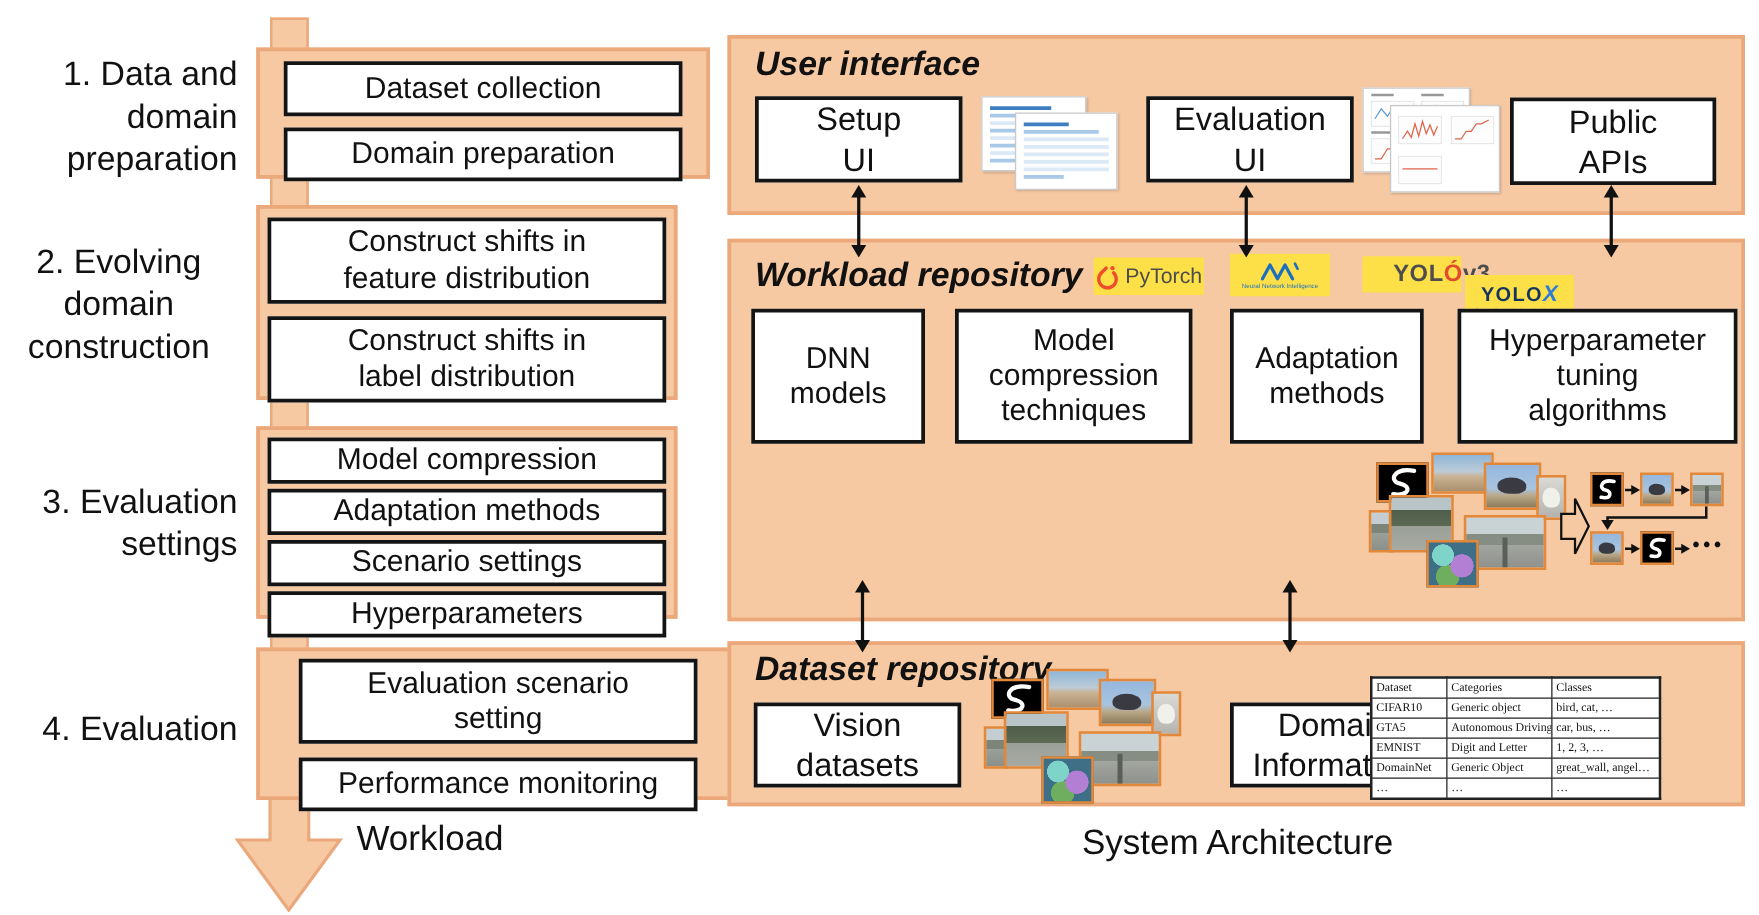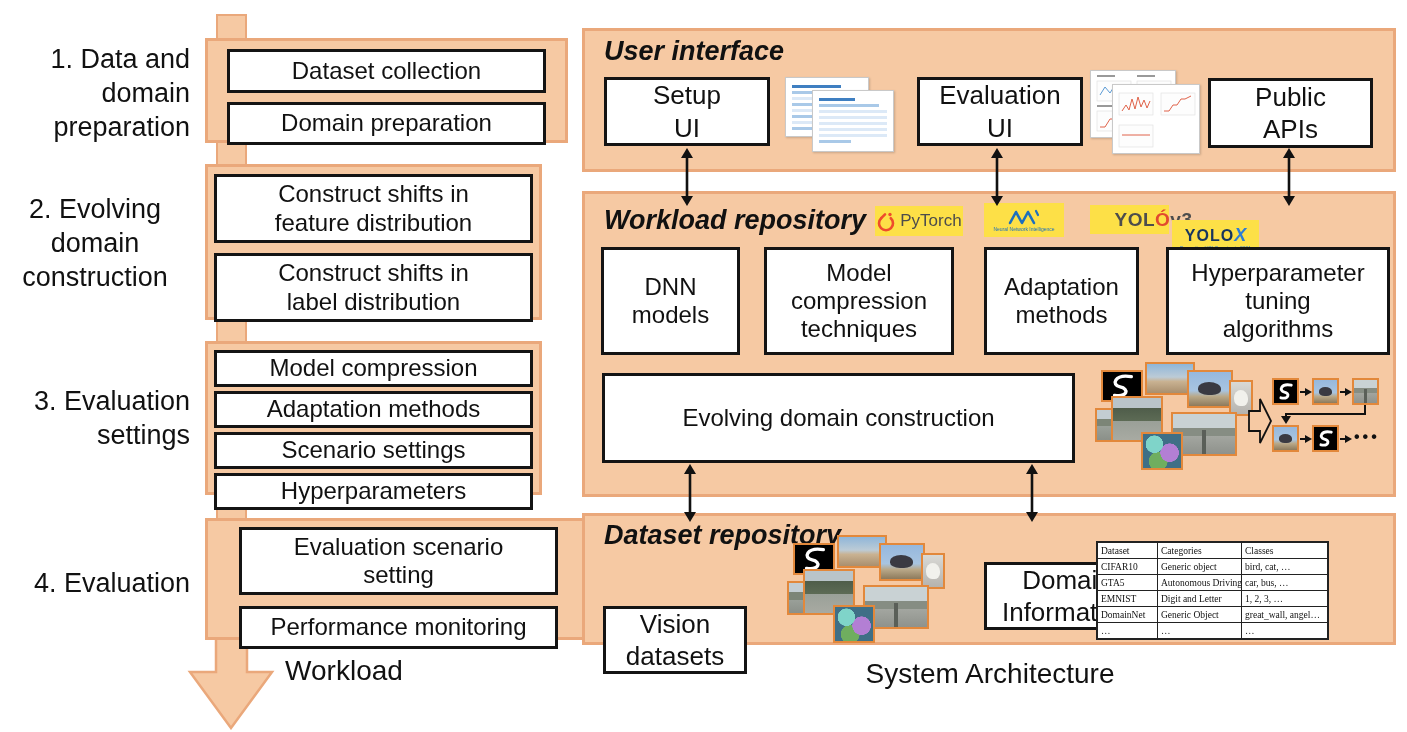--- a/index.html
+++ b/index.html
@@ -248,23 +248,20 @@
   <div class="abs wbox" style="left:984px;top:247px;width:155px;height:108px;">
     <span class="ml">Adaptation
 methods</span>
   </div>
   <div class="abs wbox" style="left:1166px;top:247px;width:224px;height:108px;">
     <span class="ml">Hyperparameter
 tuning
 algorithms</span>
   </div>
 
-  <div class="abs wbox" style="left:602px;top:373px;width:473px;height:90px;">
-    <span>Evolving domain construction</span>
-  </div>
 
   <div class="abs" style="left:1095px;top:362px;width:160px;height:110px;">
     <div class="tile t-sky" style="left:50px;top:0;width:50px;height:33px;"></div>
     <div class="tile t-mnist" style="left:6px;top:8px;width:42px;height:32px;">
       <svg width="38" height="28" viewBox="0 0 40 30">
           <path d="M30 5 C12 2 8 14 18 16 C28 18 26 27 12 25" fill="none" stroke="#fff" stroke-width="3.6" stroke-linecap="round"></path>
         </svg>
     </div>
     <div class="tile t-horse" style="left:92px;top:8px;width:46px;height:38px;">
       <div class="blob" style="left:22%;top:30%;width:55%;height:38%;"></div>
@@ -334,21 +331,21 @@
   </svg>
   <svg class="abs" style="left:1024px;top:464px;z-index:5;" width="16" height="58" viewBox="0 0 16 58">
     <path d="M8 6 V52" stroke="#111" stroke-width="2.6"></path>
     <polygon points="8,0 2,10 14,10" fill="#111"></polygon>
       <polygon points="8,58 2,48 14,48" fill="#111"></polygon>
   </svg>
 
   <div class="abs panel" style="left:582px;top:513px;width:814px;height:132px;"></div>
   <div class="abs panel-title" style="left:604px;top:520px;">Dataset repository</div>
 
-  <div class="abs uibox" style="left:603px;top:562px;width:144px;height:68px;margin-top:44px;">
+  <div class="abs uibox" style="left:603px;top:562px;width:166px;height:68px;">
     <span class="ml">Vision
 datasets</span>
   </div>
 
   <div class="abs" style="left:787px;top:535px;width:160px;height:110px;">
     <div class="tile t-sky" style="left:50px;top:0;width:50px;height:33px;"></div>
     <div class="tile t-mnist" style="left:6px;top:8px;width:42px;height:32px;">
       <svg width="38" height="28" viewBox="0 0 40 30">
           <path d="M30 5 C12 2 8 14 18 16 C28 18 26 27 12 25" fill="none" stroke="#fff" stroke-width="3.6" stroke-linecap="round"></path>
         </svg>

